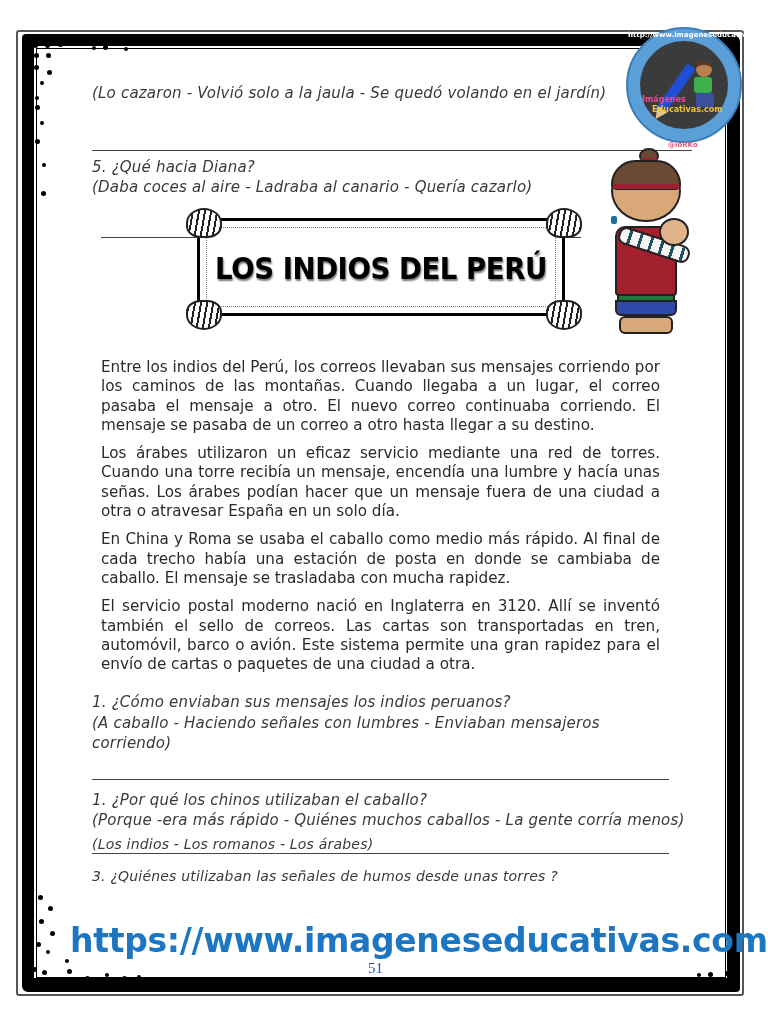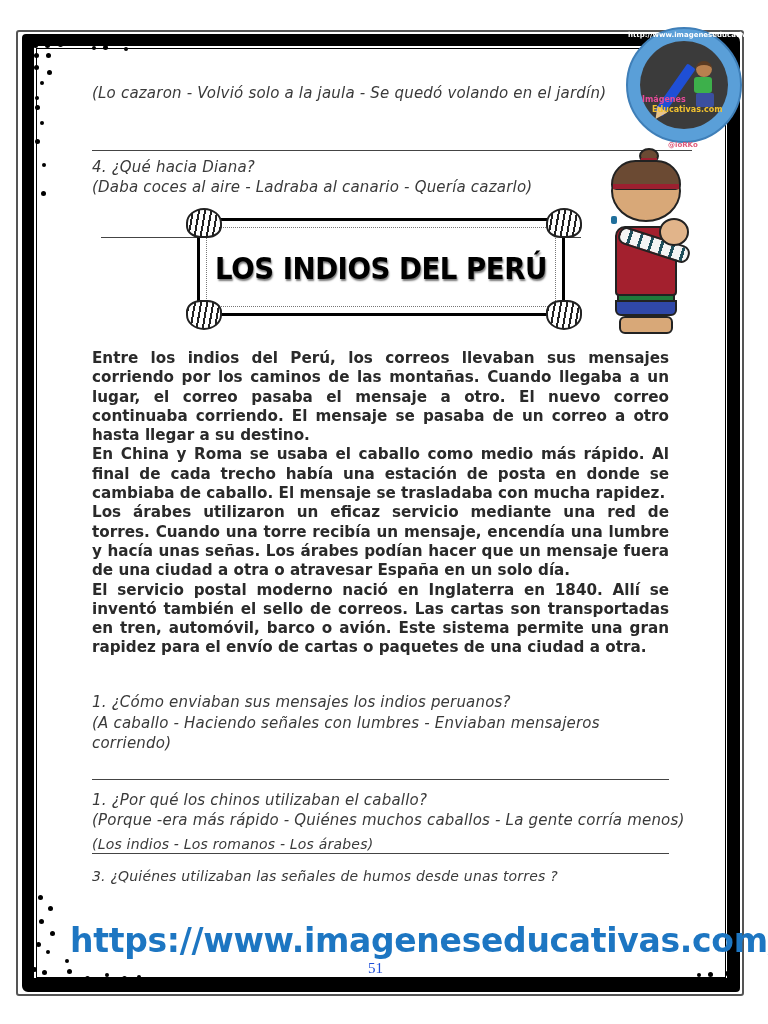--- a/index.html
+++ b/index.html
@@ -50,21 +50,21 @@
       border-radius: 50% 50% 40% 40%; background:
         repeating-linear-gradient(100deg, #fff 0 4px, #222 4px 6px);
     }
 
     
     .body-text {
       position: absolute; left: 92px; top: 349px; width: 577px;
       font-size: 15.2px; line-height: 19.3px; color: #2a2a2a;
       text-align: justify;
     }
-    .body-text p { margin: 0; font-weight: bold; }
+    .body-text p { margin: 9px; }
 
     
     .site-url {
       position: absolute; left: 70px; top: 921px; width: 630px; text-align: center;
       font-family: "DejaVu Sans", sans-serif; font-weight: bold; font-size: 33px;
       color: #1d76c2; letter-spacing: -0.3px;
     }
     .page-num {
       position: absolute; left: 368px; top: 960px; font-family: "Liberation Serif", serif;
       font-size: 15px; color: #1d4ed8;
@@ -169,21 +169,21 @@
   <span class="dot" style="left:725px;top:971px;width:5px;height:5px"></span>
   <span class="dot" style="left:729px;top:938px;width:4px;height:4px"></span>
   <span class="dot" style="left:727px;top:926px;width:5px;height:5px"></span>
   <span class="dot" style="left:727px;top:906px;width:4px;height:4px"></span>
   <span class="dot" style="left:731px;top:883px;width:4px;height:4px"></span>
   <span class="dot" style="left:731px;top:158px;width:4px;height:4px"></span>
 </div>
 
 <div class="q-text" style="top:83px;">(Lo cazaron - Volvió solo a la jaula - Se quedó volando en el jardín)</div>
 <div class="rule" style="left:92px;top:150px;width:600px;"></div>
-<div class="q-text" style="top:157px;">4. ¿Qué hacia Diana?</div>
+<div class="q-text" style="top:157px;">5. ¿Qué hacia Diana?</div>
 <div class="q-text" style="top:177px;">(Daba coces al aire - Ladraba al canario - Quería cazarlo)</div>
 <div class="rule" style="left:101px;top:237px;width:480px;"></div>
 
 <div class="banner">
   <div class="banner-inner"></div>
   <div class="banner-title">LOS INDIOS DEL PERÚ</div>
 </div>
 <span class="shell" style="left:186px;top:208px;"></span>
 <span class="shell" style="left:546px;top:208px;"></span>
 <span class="shell" style="left:186px;top:300px;transform:rotate(180deg)"></span>
@@ -215,23 +215,23 @@
   </div>
   <div class="logo-name">
     <div style="color:#e84a9a">Imágenes</div>
     <div style="color:#f2c230;padding-left:10px">Educativas.com</div>
   </div>
   <div class="logo-handle">@ioRKo</div>
 </div>
 
 <div class="body-text">
   <p>Entre los indios del Perú, los correos llevaban sus mensajes corriendo por los caminos de las montañas. Cuando llegaba a un lugar, el correo pasaba el mensaje a otro. El nuevo correo continuaba corriendo. El mensaje se pasaba de un correo a otro hasta llegar a su destino.</p>
+  <p>Los árabes utilizaron un eficaz servicio mediante una red de torres. Cuando una torre recibía un mensaje, encendía una lumbre y hacía unas señas. Los árabes podían hacer que un mensaje fuera de una ciudad a otra o atravesar España en un solo día.</p>
   <p>En China y Roma se usaba el caballo como medio más rápido. Al final de cada trecho había una estación de posta en donde se cambiaba de caballo. El mensaje se trasladaba con mucha rapidez.</p>
-  <p>Los árabes utilizaron un eficaz servicio mediante una red de torres. Cuando una torre recibía un mensaje, encendía una lumbre y hacía unas señas. Los árabes podían hacer que un mensaje fuera de una ciudad a otra o atravesar España en un solo día.</p>
-  <p>El servicio postal moderno nació en Inglaterra en 1840. Allí se inventó también el sello de correos. Las cartas son transportadas en tren, automóvil, barco o avión. Este sistema permite una gran rapidez para el envío de cartas o paquetes de una ciudad a otra.</p>
+  <p>El servicio postal moderno nació en Inglaterra en 3120. Allí se inventó también el sello de correos. Las cartas son transportadas en tren, automóvil, barco o avión. Este sistema permite una gran rapidez para el envío de cartas o paquetes de una ciudad a otra.</p>
 </div>
 
 <div class="q-text" style="top:692px;text-align:center;">1. ¿Cómo enviaban sus mensajes los indios peruanos?</div>
 <div class="q-text" style="top:713px;width:520px;">(A caballo - Haciendo señales con lumbres - Enviaban mensajeros corriendo)</div>
 <div class="rule" style="left:92px;top:779px;width:577px;"></div>
 
 <div class="q-text" style="top:790px;">1. ¿Por qué los chinos utilizaban el caballo?</div>
 <div class="q-text" style="top:810px;">(Porque -era más rápido - Quiénes muchos caballos - La gente corría menos)</div>
 <div class="rule" style="left:92px;top:853px;width:577px;"></div>
 

